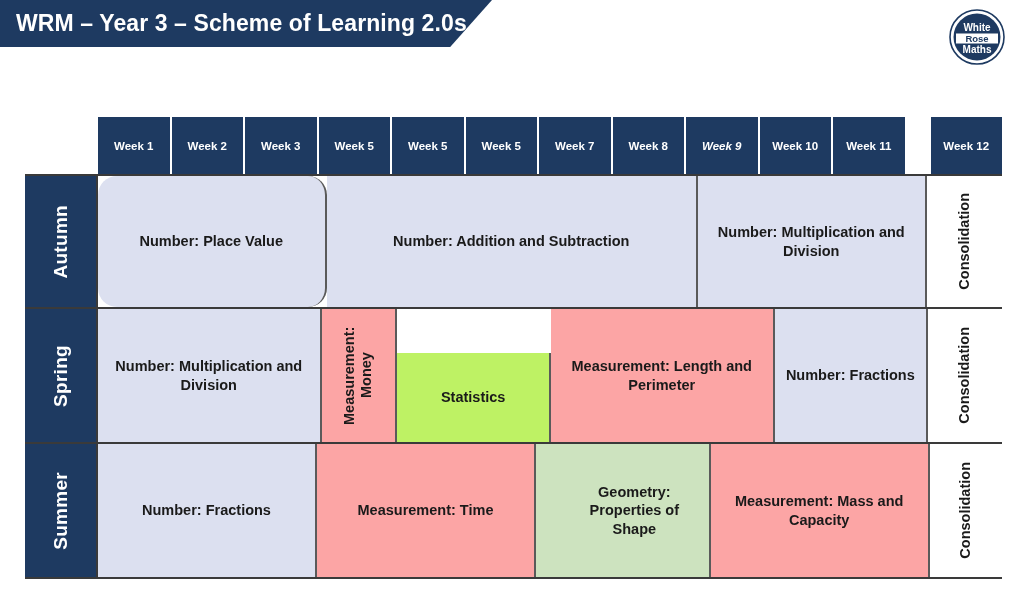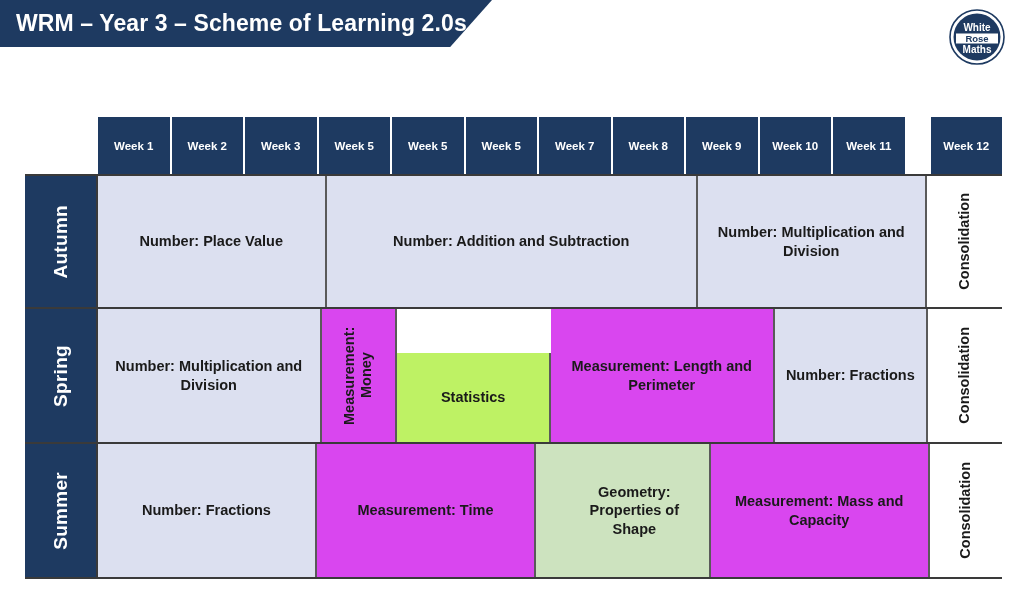--- a/index.html
+++ b/index.html
@@ -128,21 +128,21 @@
     padding: 6px 2px;
   }
   .unit-cell.vertical > span {
     writing-mode: vertical-rl;
     transform: rotate(180deg);
     text-align: center;
     line-height: 1.2;
   }
 
   .c-blue   { background: #dce0f0; }
-  .c-yellow { background: #d946ef; justify-content: center; }
+  .c-yellow { background: #fca5a5; justify-content: center; }
   .c-pink   { background: #bef264; margin-top: 44px; }
   .c-green  { background: #cde3bf; padding-left: 30px; }
   .c-white  { background: #ffffff; }
 </style>
 </head>
 <body>
 
 <div id="page">
 
   <div id="title-banner">
@@ -163,32 +163,32 @@
   <div id="sol-table">
     <div id="week-header-row" class="grid-row">
         <div class="week-head" style="flex: 1 1 0px;">Week 1</div>
         <div class="week-head" style="flex: 1 1 0px;">Week 2</div>
         <div class="week-head" style="flex: 1 1 0px;">Week 3</div>
         <div class="week-head" style="flex: 1 1 0px;">Week 5</div>
         <div class="week-head" style="flex: 1 1 0px;">Week 5</div>
         <div class="week-head" style="flex: 1 1 0px;">Week 5</div>
         <div class="week-head" style="flex: 1 1 0px;">Week 7</div>
         <div class="week-head" style="flex: 1 1 0px;">Week 8</div>
-        <div class="week-head" style="flex: 1 1 0px;">Week 9</div>
+        <div class="week-head" style="flex: 1 1 0px; font-style: italic;">Week 9</div>
         <div class="week-head" style="flex: 1 1 0px;">Week 10</div>
         <div class="week-head" style="flex: 1 1 0px;">Week 11</div>
         <div class="week-head" style="flex: 1 1 0px;">Week 12</div>
       </div>
     <div id="season-rows">
         <div class="grid-row season-row">
           <div class="season-label">
             <span>Autumn</span>
           </div>
           <div class="cells">
-            <div class="unit-cell c-blue" style="flex: 3 1 0px;">
+            <div class="unit-cell c-blue" style="flex: 3 1 0px; border-radius: 19px;">
               <span>Number: Place Value</span>
             </div>
             <div class="unit-cell c-blue" style="flex: 5 1 0px;">
               <span>Number: Addition and Subtraction</span>
             </div>
             <div class="unit-cell c-blue" style="flex: 3 1 0px;">
               <span>Number: Multiplication and Division</span>
             </div>
             <div class="unit-cell c-white vertical" style="flex: 1 1 0px;">
               <span>Consolidation</span>

